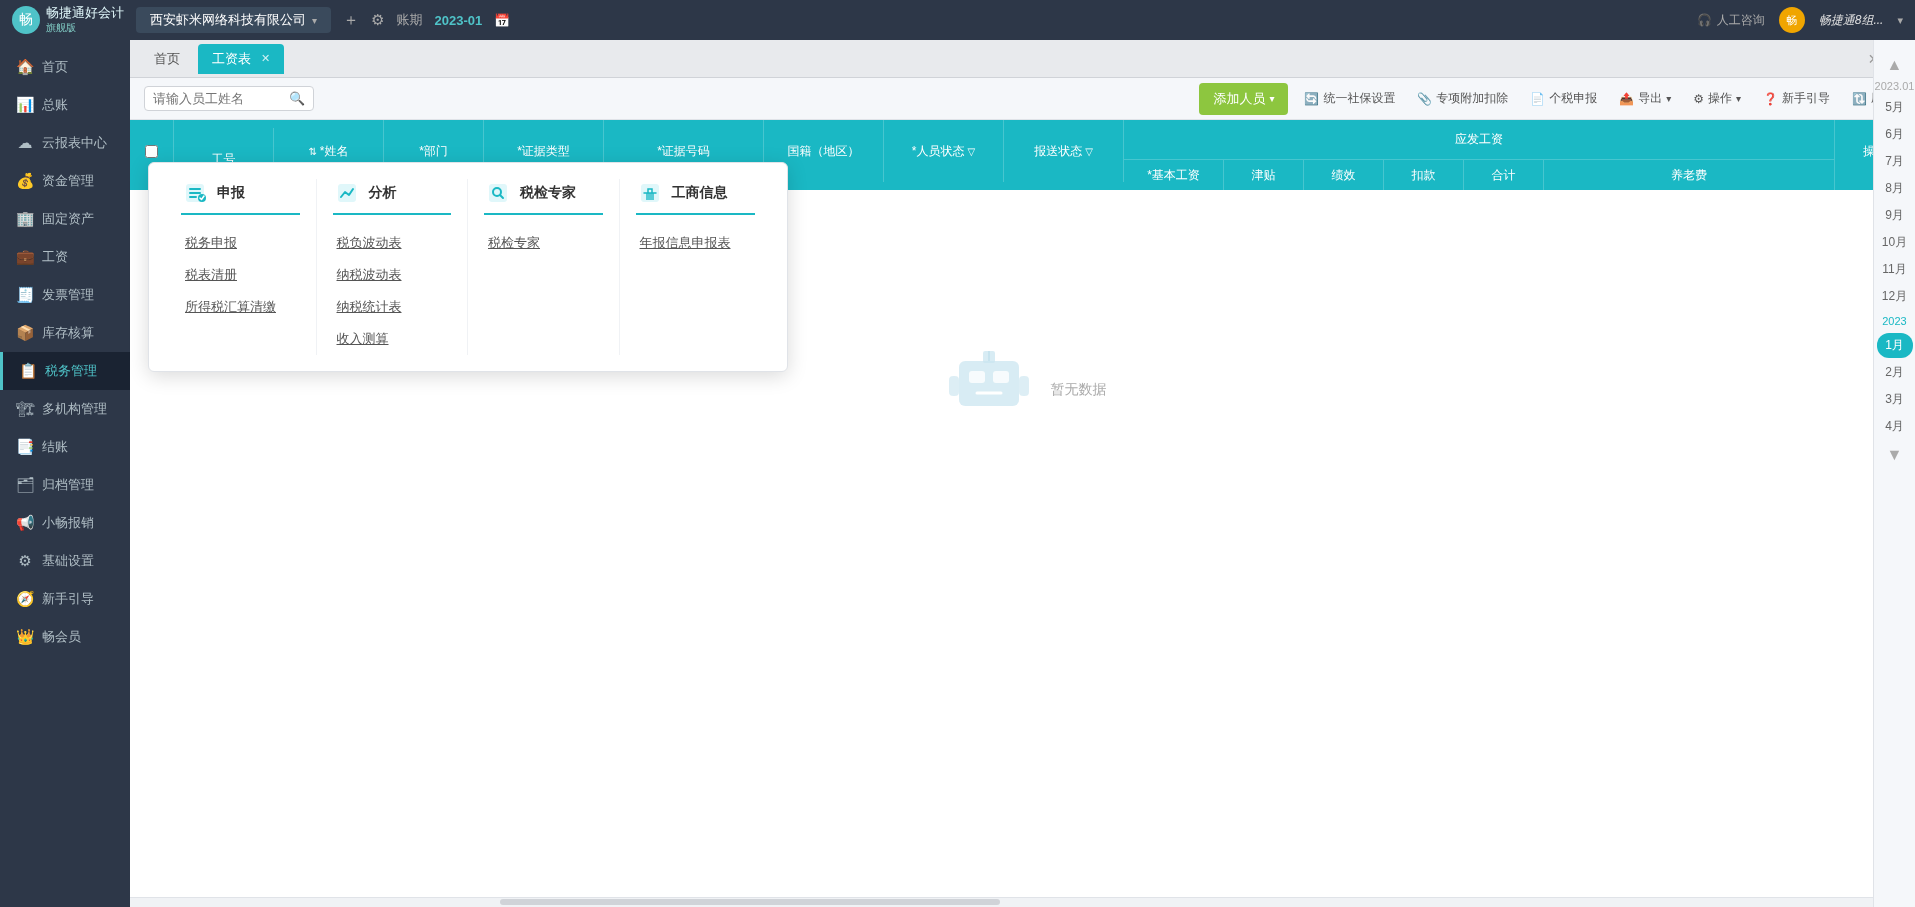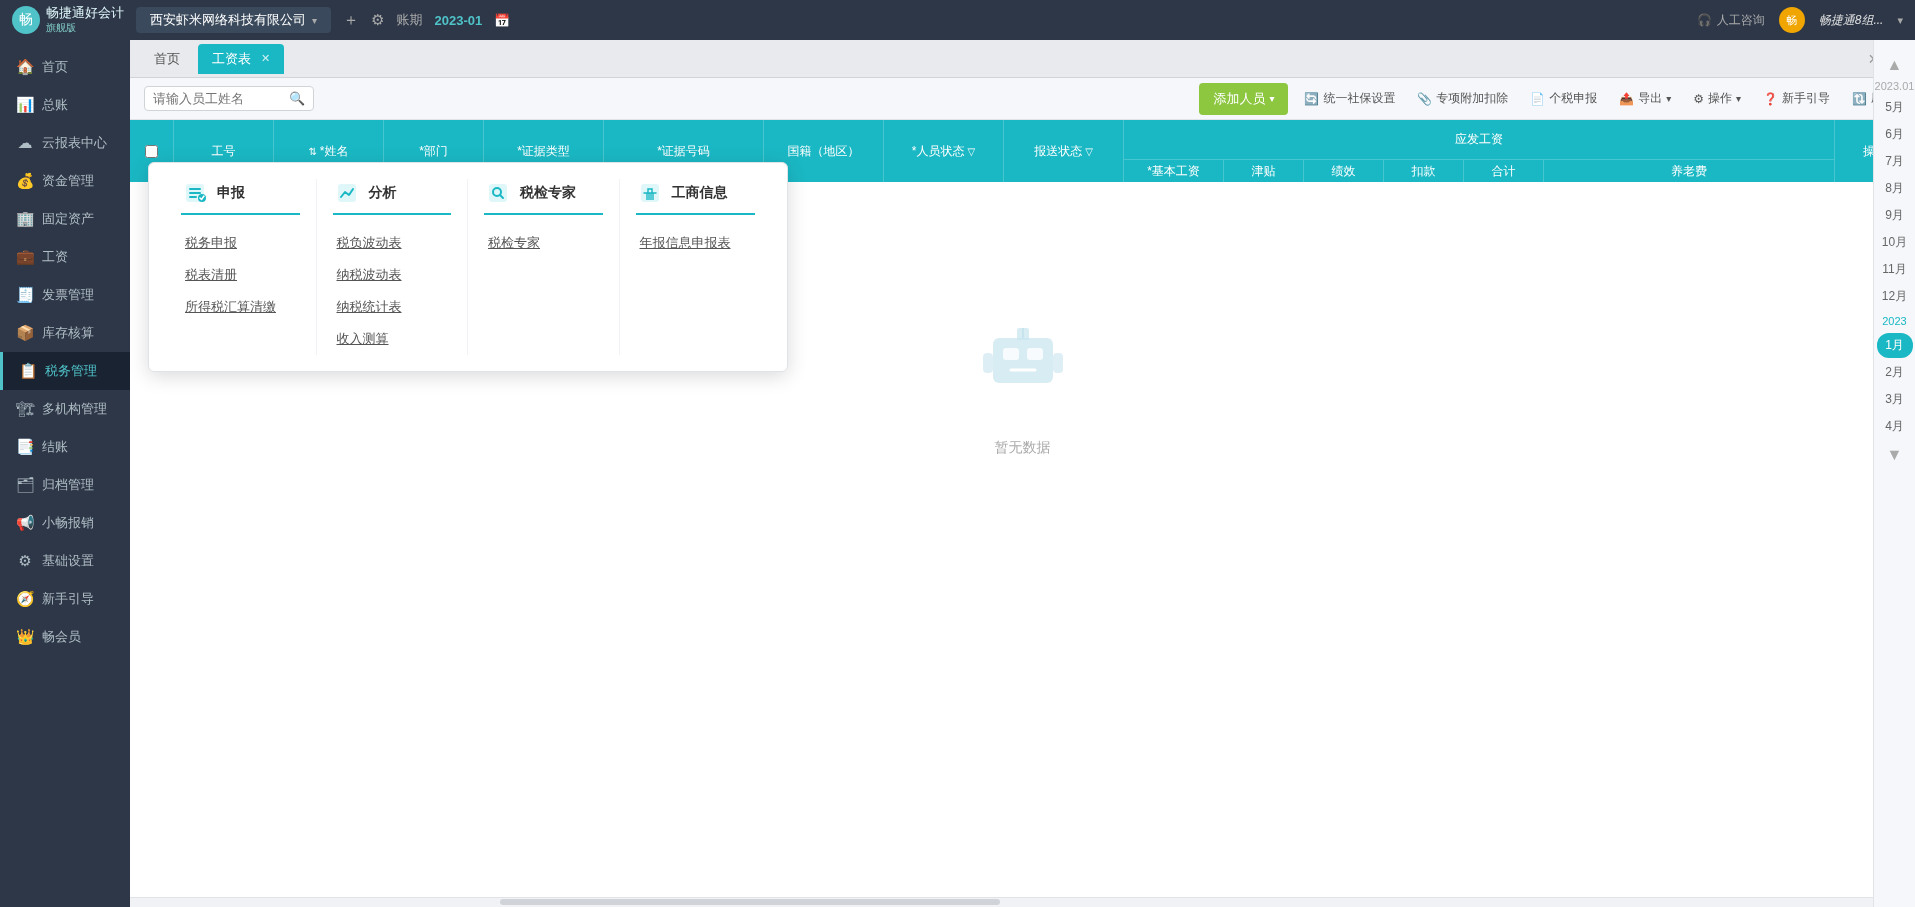--- a/index.html
+++ b/index.html
@@ -78,21 +78,21 @@
     .toolbar-action {
       display: flex; align-items: center; gap: 4px; color: #555; font-size: 12px;
       cursor: pointer; padding: 4px 6px; border-radius: 4px;
     }
 
     
     .table-body { flex: 1; overflow-y: auto; background: #fff; }
 
     
     .empty-state {
-      display: flex; flex-direction: column; align-items: center; justify-content: center;
+      display: flex; flex-direction: row; align-items: center; justify-content: center;
       flex: 1; color: #999; gap: 12px;
     }
     .empty-text { font-size: 14px; color: #aaa; }
 
     
     .dropdown-overlay {
       position: absolute; top: 162px; left: 148px; z-index: 1000;
       background: #fff; border: 1px solid #e0e3e8; border-radius: 6px;
       box-shadow: 0 4px 20px rgba(0,0,0,0.15); width: 640px; padding: 16px;
     }
@@ -309,21 +309,21 @@
 
   <div class="table-wrapper">
 
     <div class="table-header-wrapper">
 
       <div style="display:flex;background:#1ab8c4;color:#fff;">
         <div style="width:44px;flex-shrink:0;display:flex;align-items:center;justify-content:center;height:62px;border-right:1px solid rgba(255,255,255,0.2);">
           <input type="checkbox" style="">
         </div>
 
-        <div style="width:100px;flex-shrink:0;display:flex;align-items:center;justify-content:center;height:62px;font-size:12px;border-right:1px solid rgba(255,255,255,0.2);text-align:left;">工号</div>
+        <div style="width:100px;flex-shrink:0;display:flex;align-items:center;justify-content:center;height:62px;font-size:12px;border-right:1px solid rgba(255,255,255,0.2);text-align:left;margin-top:8px;">工号</div>
 
         <div style="width:110px;flex-shrink:0;display:flex;align-items:center;justify-content:center;height:62px;font-size:12px;border-right:1px solid rgba(255,255,255,0.2);gap:3px;">
           <span style="font-size:10px;">⇅</span>
           *姓名
         </div>
 
         <div style="width:100px;flex-shrink:0;display:flex;align-items:center;justify-content:center;height:62px;font-size:12px;border-right:1px solid rgba(255,255,255,0.2);">*部门</div>
 
         <div style="width:120px;flex-shrink:0;display:flex;align-items:center;justify-content:center;height:62px;font-size:12px;border-right:1px solid rgba(255,255,255,0.2);">*证据类型</div>
 

